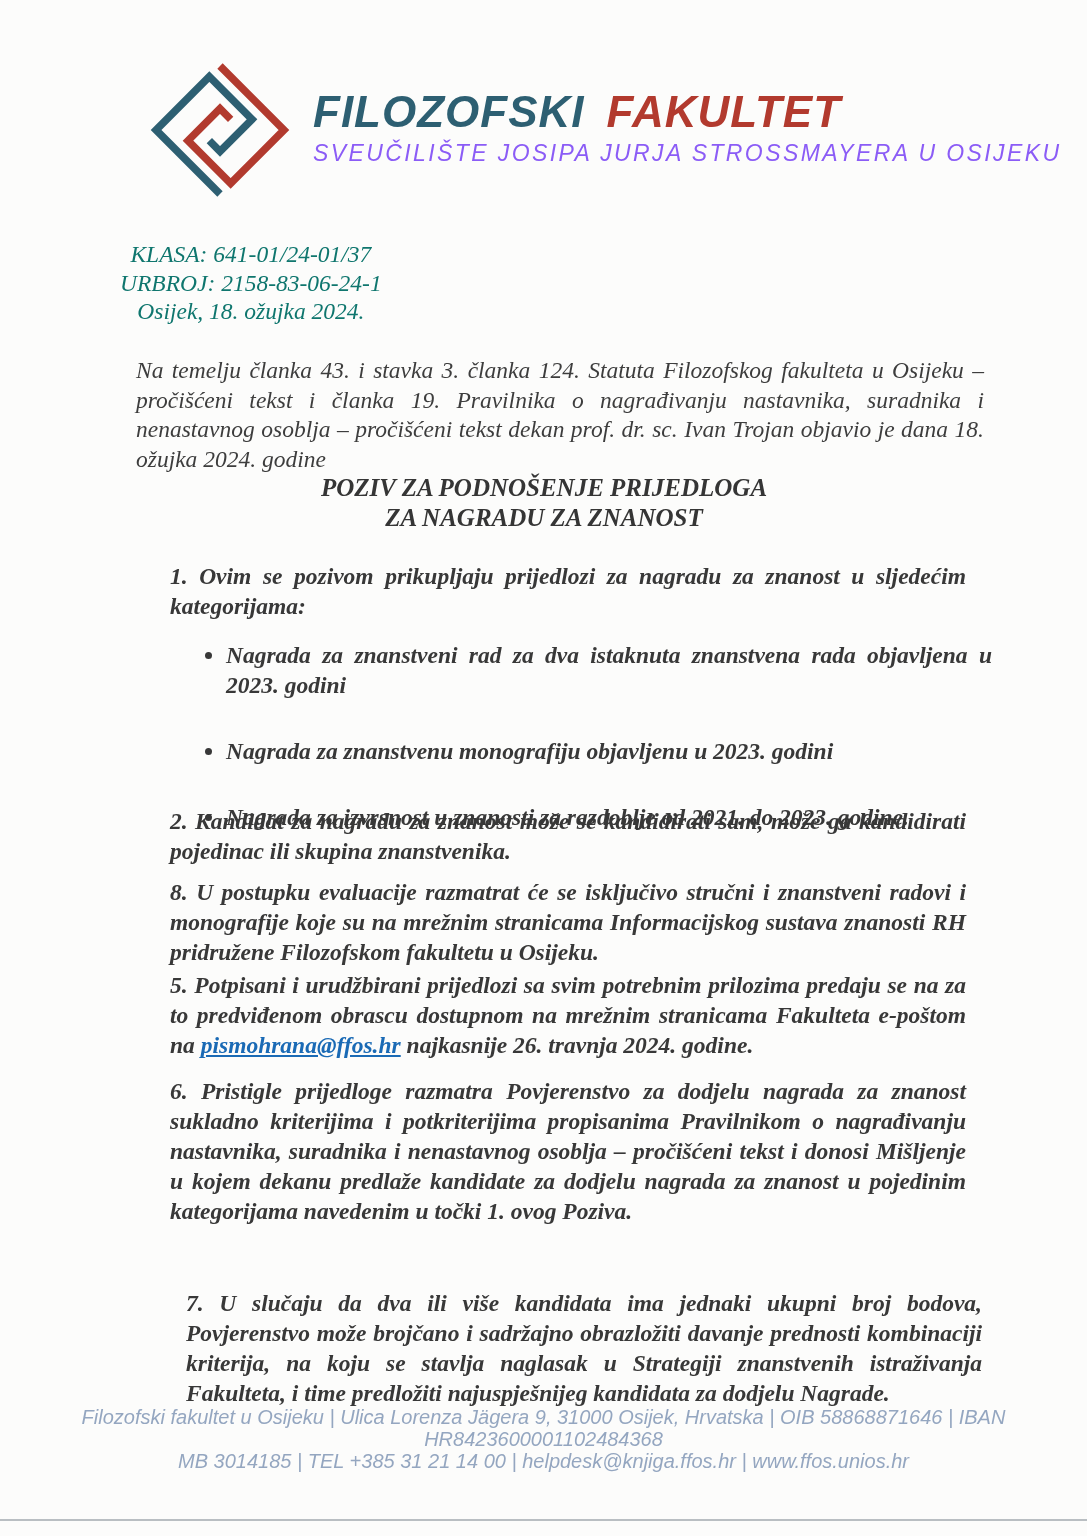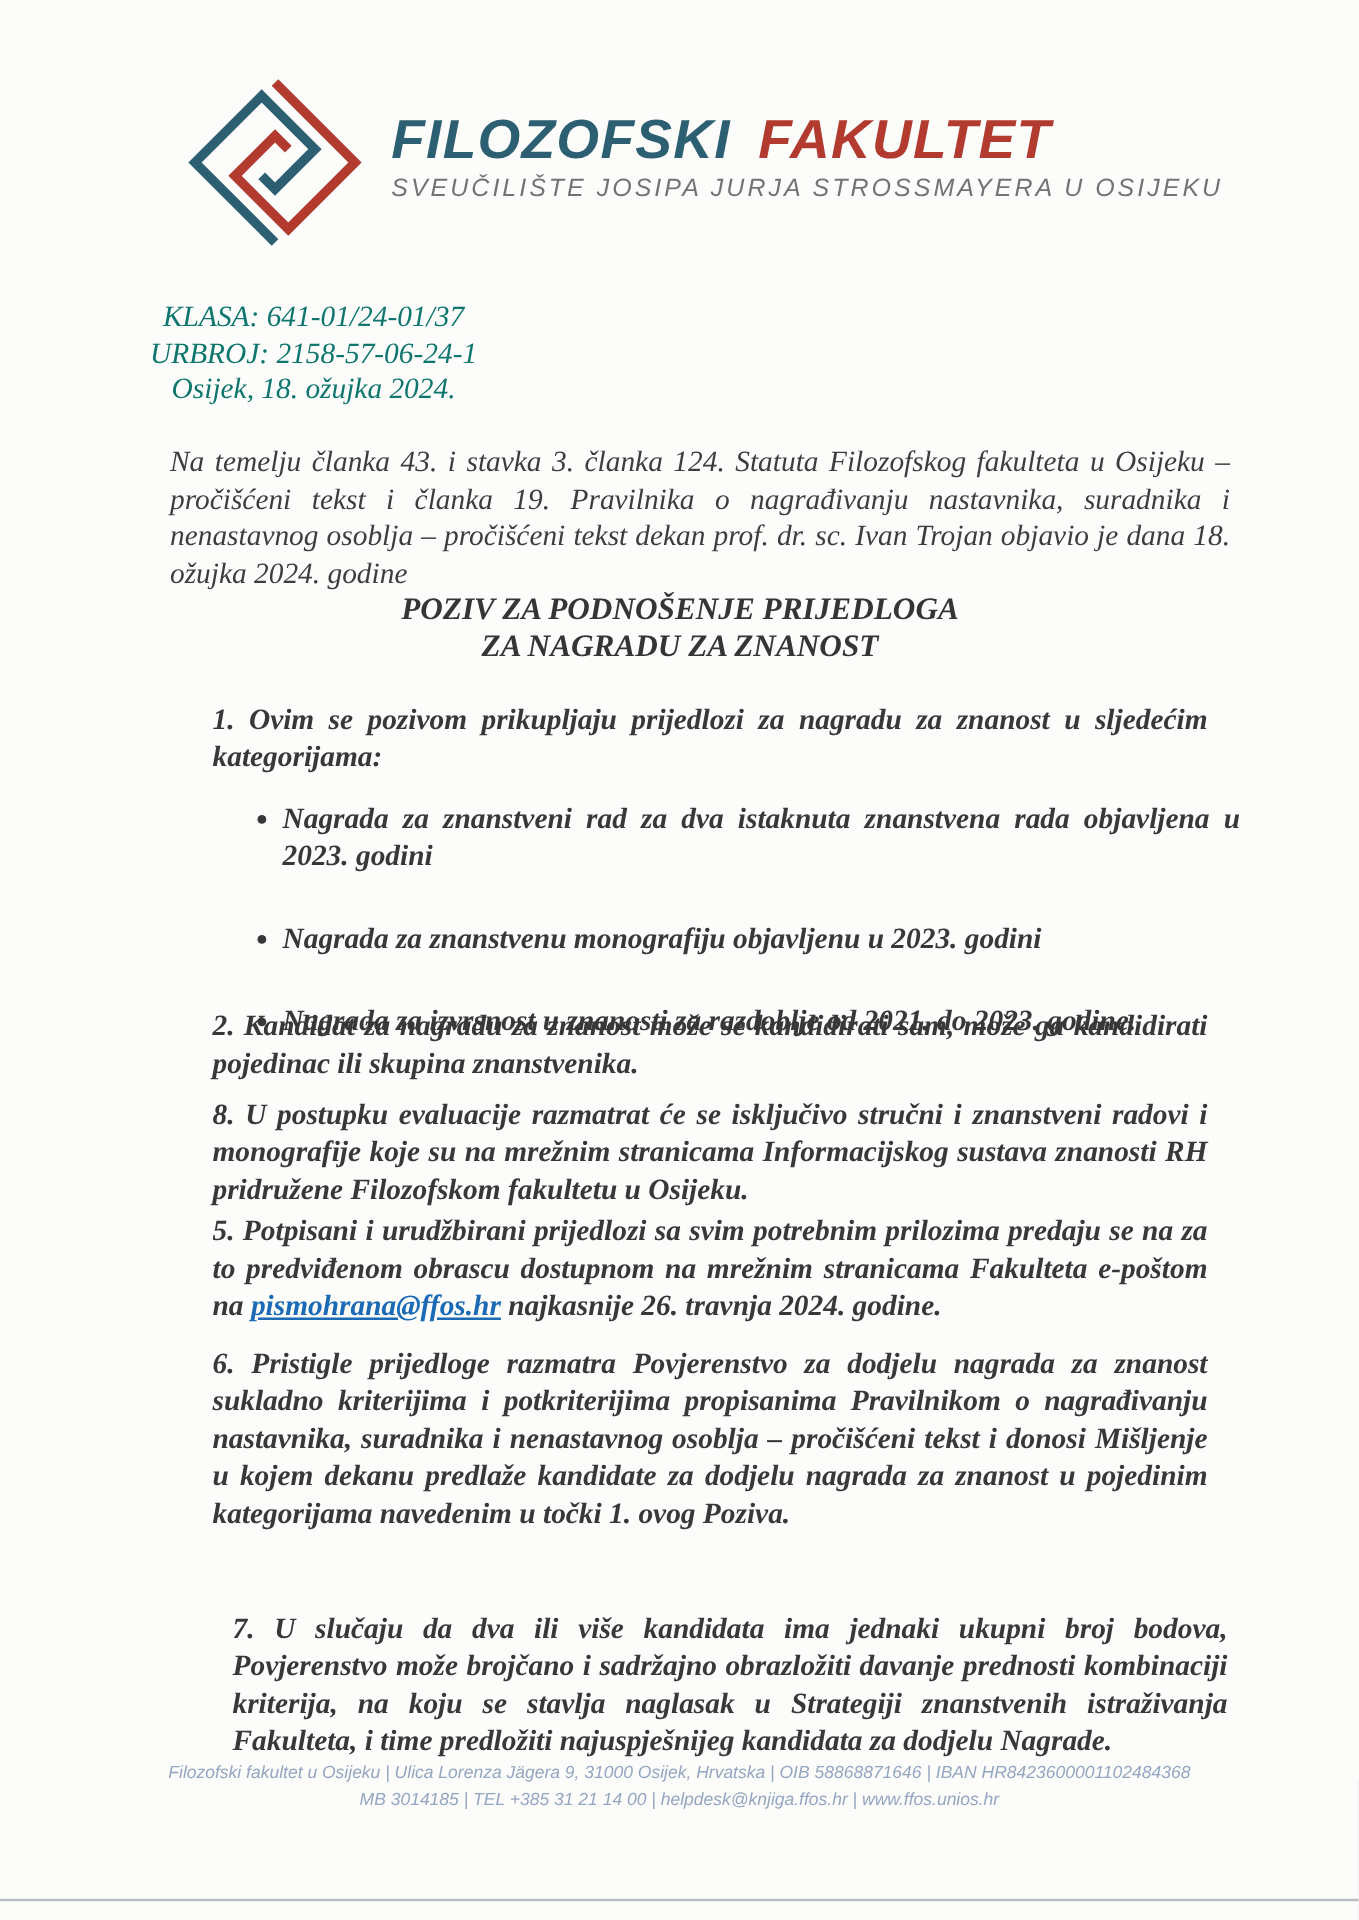--- a/index.html
+++ b/index.html
@@ -37,23 +37,23 @@
     font-size: 44px;
     font-weight: bold;
     letter-spacing: 1px;
     line-height: 48px;
     white-space: nowrap;
   }
   .brand-title .primary   { color: #2d5f72; }
   .brand-title .secondary { color: #b23a2e; margin-left: 22px; }
   .brand-subtitle {
     margin-top: 4px;
-    font-size: 20px;
+    font-size: 23px;
     letter-spacing: 2.4px;
-    color: #737373;
+    color: #8b5cf6;
     white-space: nowrap;
   }
 
   
   .meta {
     position: absolute;
     left: 120px;
     top: 240px;
     font-size: 23.5px;
     line-height: 28.5px;
@@ -129,21 +129,21 @@
   }
 
   
   .footer {
     position: absolute;
     left: 0;
     top: 1406px;
     width: 100%;
     text-align: center;
     font-family: "Liberation Sans", "DejaVu Sans", sans-serif;
-    font-size: 14px;
+    font-size: 20px;
     line-height: 22px;
     color: #94a6c0;
   }
 
   .page-edge-line {
     position: absolute;
     left: 0;
     top: 1519px;
     width: 100%;
     height: 2px;
@@ -164,21 +164,21 @@
 
   <div class="brand">
     <div class="brand-title">
       <span class="primary">FILOZOFSKI</span><span class="secondary">FAKULTET</span>
     </div>
     <div class="brand-subtitle">SVEUČILIŠTE JOSIPA JURJA STROSSMAYERA U OSIJEKU</div>
   </div>
 
   <section class="meta">
     <div>KLASA: 641-01/24-01/37</div>
-    <div>URBROJ: 2158-57-06-24-1</div>
+    <div>URBROJ: 2158-83-06-24-1</div>
     <div>Osijek, 18. ožujka 2024.</div>
   </section>
 
   <p class="intro">Na temelju članka 43. i stavka 3. članka 124. Statuta Filozofskog fakulteta u Osijeku – pročišćeni tekst i članka 19. Pravilnika o nagrađivanju nastavnika, suradnika i nenastavnog osoblja – pročišćeni tekst dekan prof. dr. sc. Ivan Trojan objavio je dana 18. ožujka 2024. godine</p>
 
   <h1 class="doc-title">
     <div>POZIV ZA PODNOŠENJE PRIJEDLOGA</div>
     <div>ZA NAGRADU ZA ZNANOST</div>
   </h1>
 

